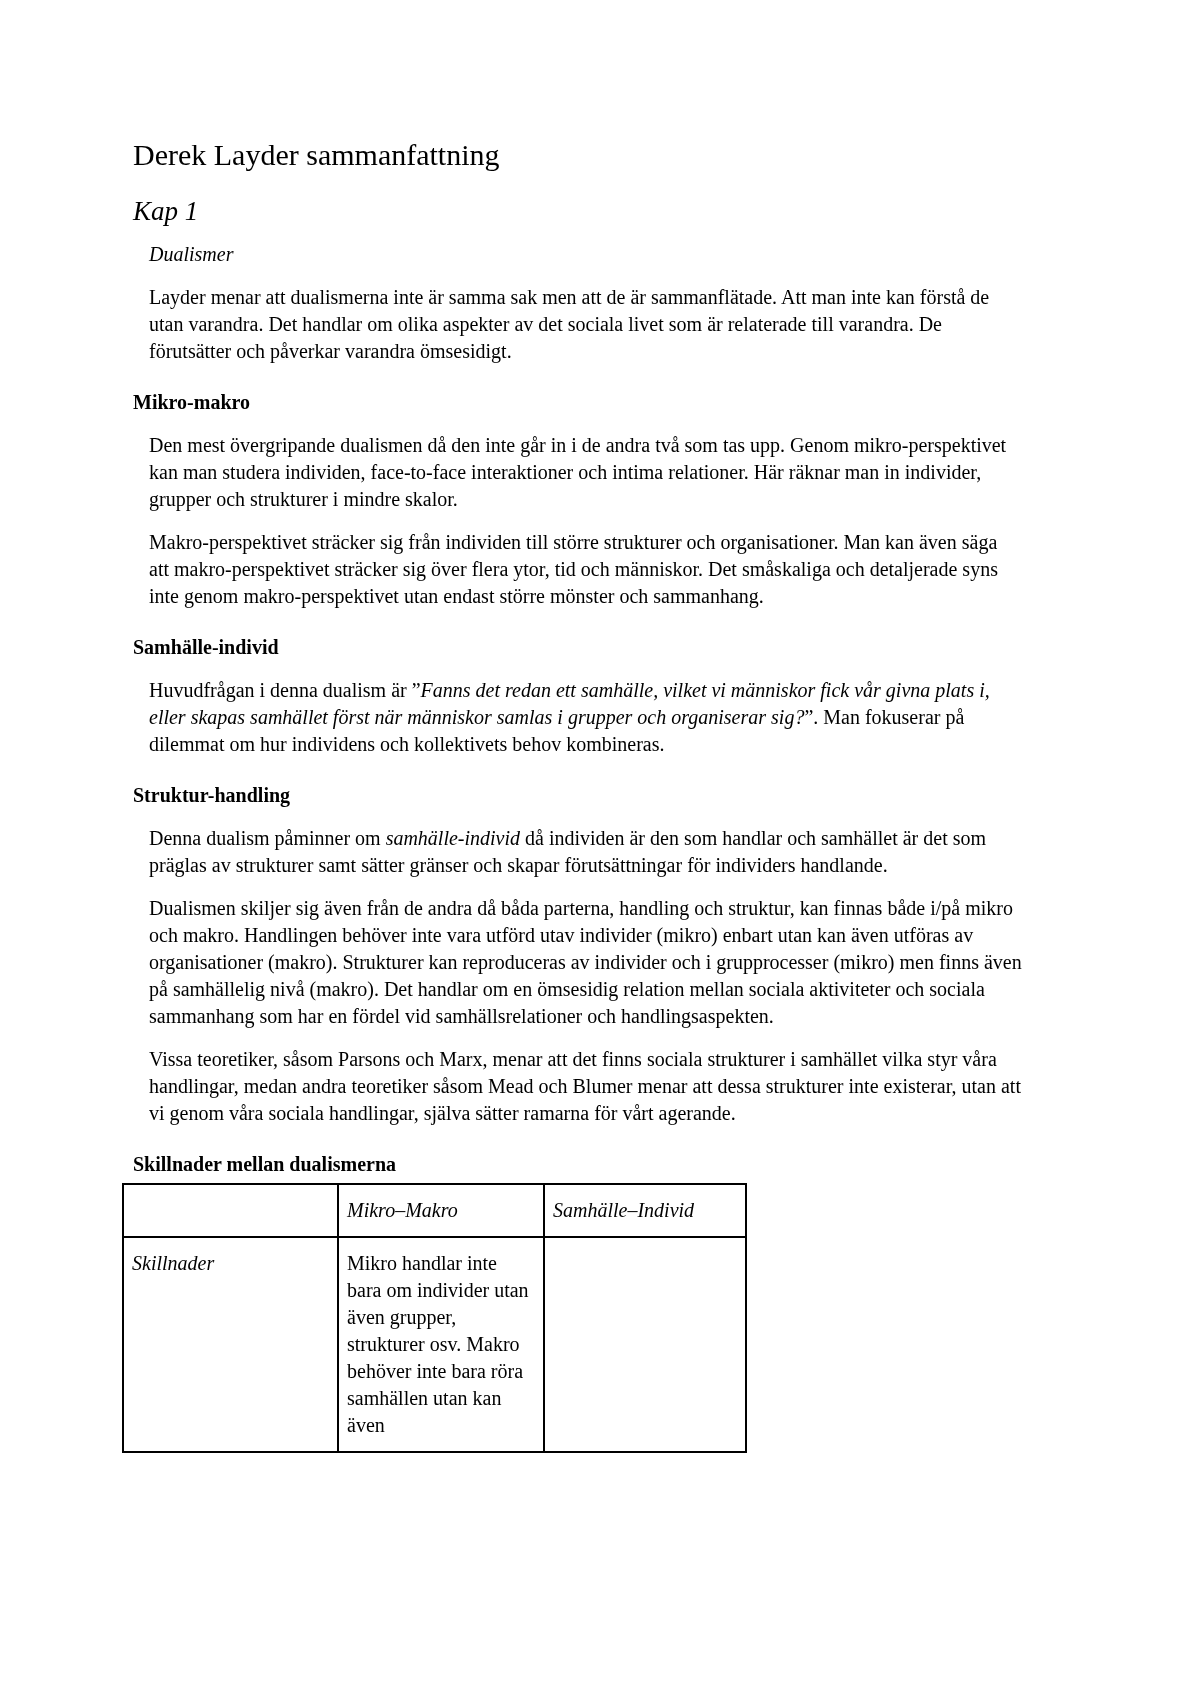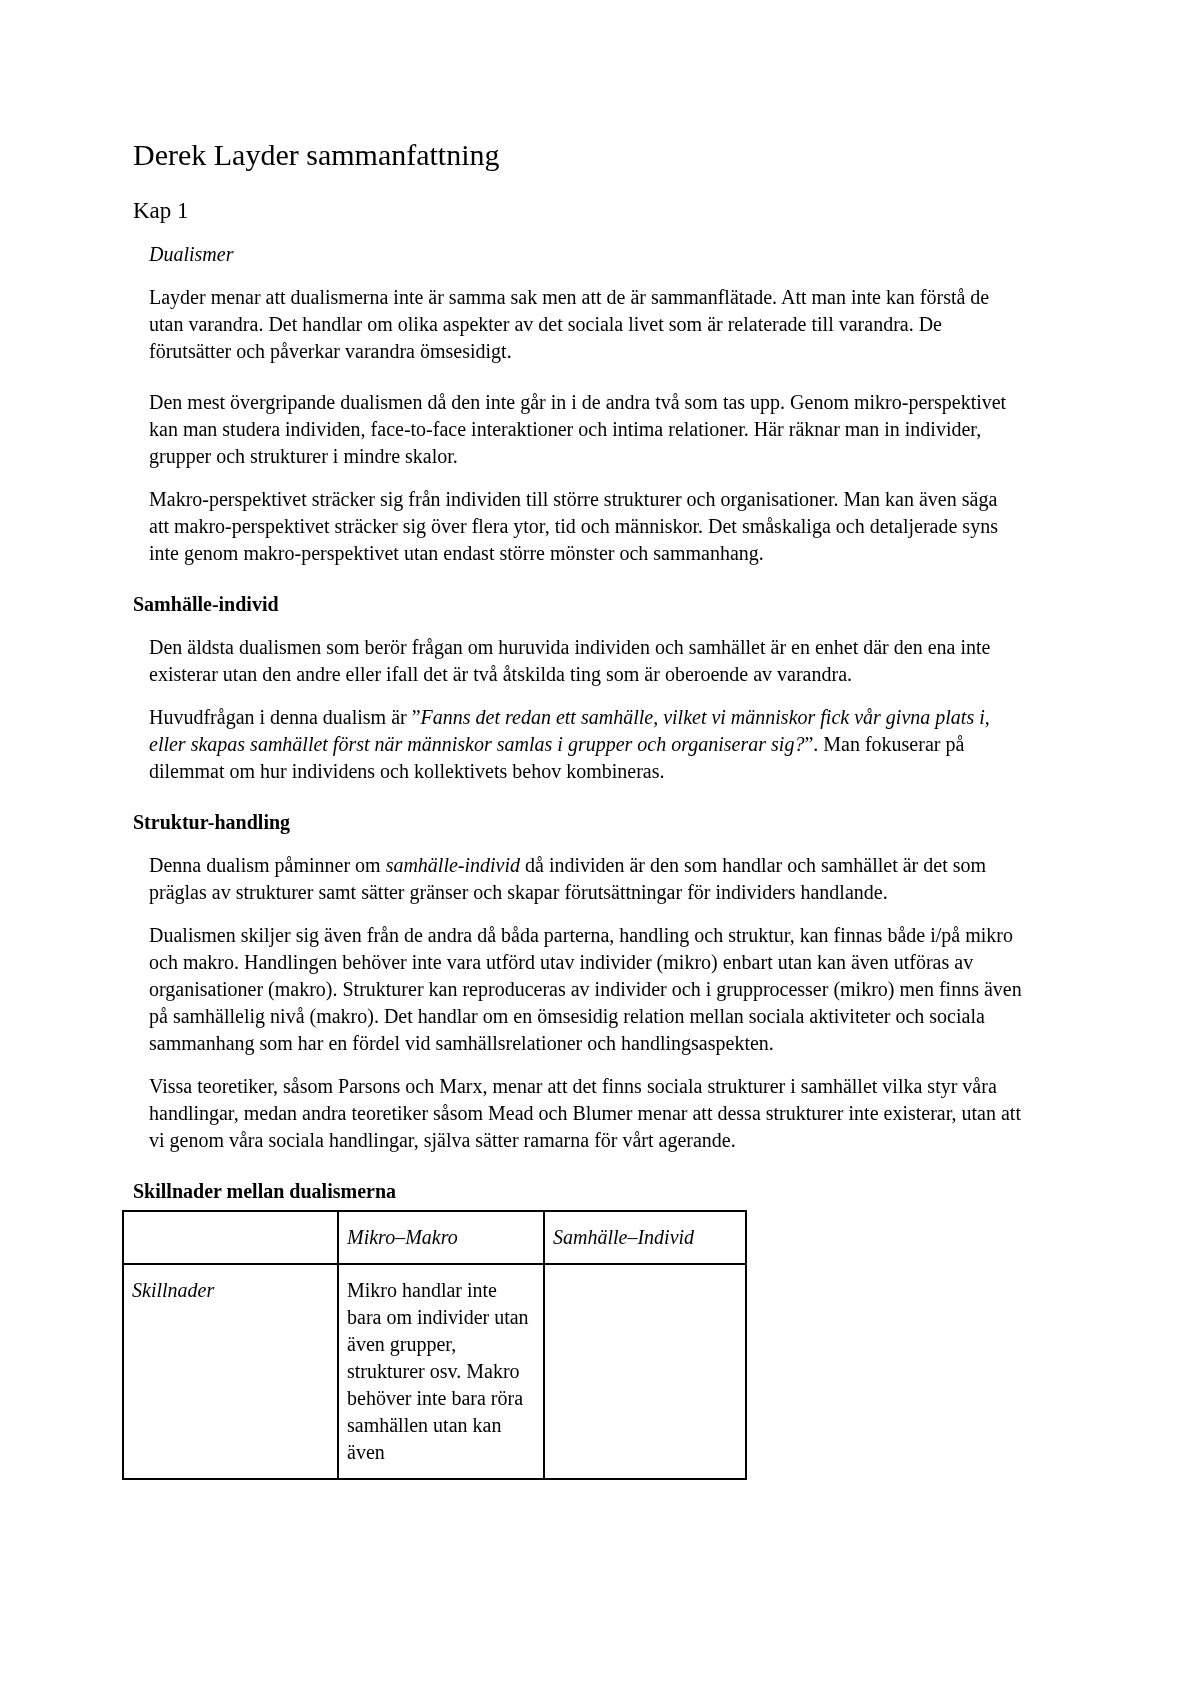--- a/index.html
+++ b/index.html
@@ -20,24 +20,25 @@
     padding: 137px 130px 0 133px;
     overflow: hidden;
   }
   .doc-title {
     font-size: 30px;
     font-weight: normal;
     line-height: 36px;
     margin: 0 0 24px 0;
   }
   .kap-heading {
-    font-size: 23px;
+    font-size: 27px;
     font-weight: normal;
     line-height: 28px;
     margin: 0;
+    font-style: italic;
   }
   p { margin: 16px; }
   .subheading-italic { font-style: italic; }
   .section { margin-top: 24px; }
   .section-heading {
     font-weight: bold;
     font-size: 20px;
     margin: 0;
   }
   em { font-style: italic; }
@@ -66,27 +67,27 @@
   <h1 class="doc-title">Derek Layder sammanfattning</h1>
 
   <div class="kap-heading">Kap 1</div>
 
   <div>
     <p class="subheading-italic">Dualismer</p>
     <p>Layder menar att dualismerna inte är samma sak men att de är sammanflätade. Att man inte kan förstå de utan varandra. Det handlar om olika aspekter av det sociala livet som är relaterade till varandra. De förutsätter och påverkar varandra ömsesidigt.</p>
   </div>
 
   <div class="section">
+    <p class="section-heading">Mikro-makro</p>
     <p>Den mest övergripande dualismen då den inte går in i de andra två som tas upp. Genom mikro-perspektivet kan man studera individen, face-to-face interaktioner och intima relationer. Här räknar man in individer, grupper och strukturer i mindre skalor.</p>
     <p>Makro-perspektivet sträcker sig från individen till större strukturer och organisationer. Man kan även säga att makro-perspektivet sträcker sig över flera ytor, tid och människor. Det småskaliga och detaljerade syns inte genom makro-perspektivet utan endast större mönster och sammanhang.</p>
   </div>
 
   <div class="section">
     <p class="section-heading">Samhälle-individ</p>
-    <p>Den äldsta dualismen som berör frågan om huruvida individen och samhället är en enhet där den ena inte existerar utan den andre eller ifall det är två åtskilda ting som är oberoende av varandra.</p>
     <p><span>Huvudfrågan i denna dualism är ”</span><em>Fanns det redan ett samhälle, vilket vi människor fick vår givna plats i, eller skapas samhället först när människor samlas i grupper och organiserar sig?</em><span>”. Man fokuserar på dilemmat om hur individens och kollektivets behov kombineras.</span></p>
   </div>
 
   <div class="section">
     <p class="section-heading">Struktur-handling</p>
     <p><span>Denna dualism påminner om </span><em>samhälle-individ</em><span> då individen är den som handlar och samhället är det som präglas av strukturer samt sätter gränser och skapar förutsättningar för individers handlande.</span></p>
     <p>Dualismen skiljer sig även från de andra då båda parterna, handling och struktur, kan finnas både i/på mikro och makro. Handlingen behöver inte vara utförd utav individer (mikro) enbart utan kan även utföras av organisationer (makro). Strukturer kan reproduceras av individer och i grupprocesser (mikro) men finns även på samhällelig nivå (makro). Det handlar om en ömsesidig relation mellan sociala aktiviteter och sociala sammanhang som har en fördel vid samhällsrelationer och handlingsaspekten.</p>
     <p>Vissa teoretiker, såsom Parsons och Marx, menar att det finns sociala strukturer i samhället vilka styr våra handlingar, medan andra teoretiker såsom Mead och Blumer menar att dessa strukturer inte existerar, utan att vi genom våra sociala handlingar, själva sätter ramarna för vårt agerande.</p>
   </div>
 

